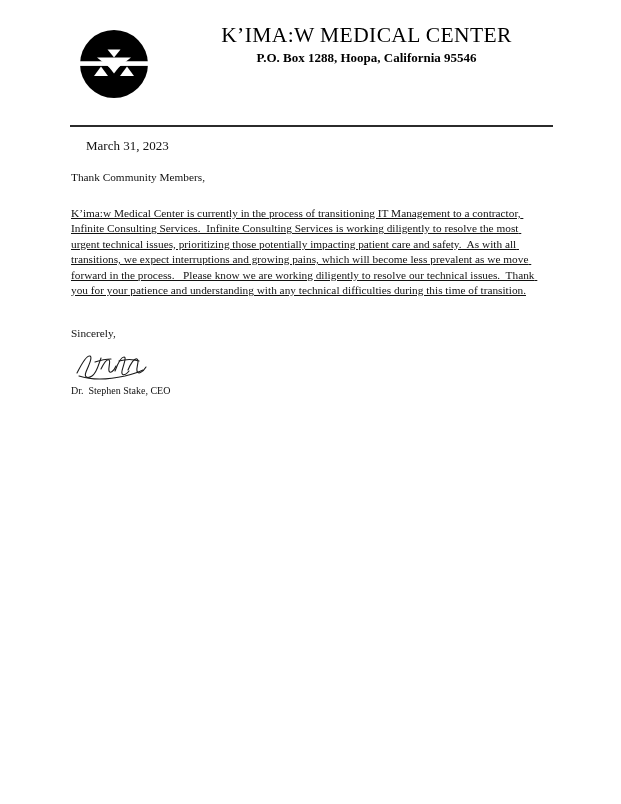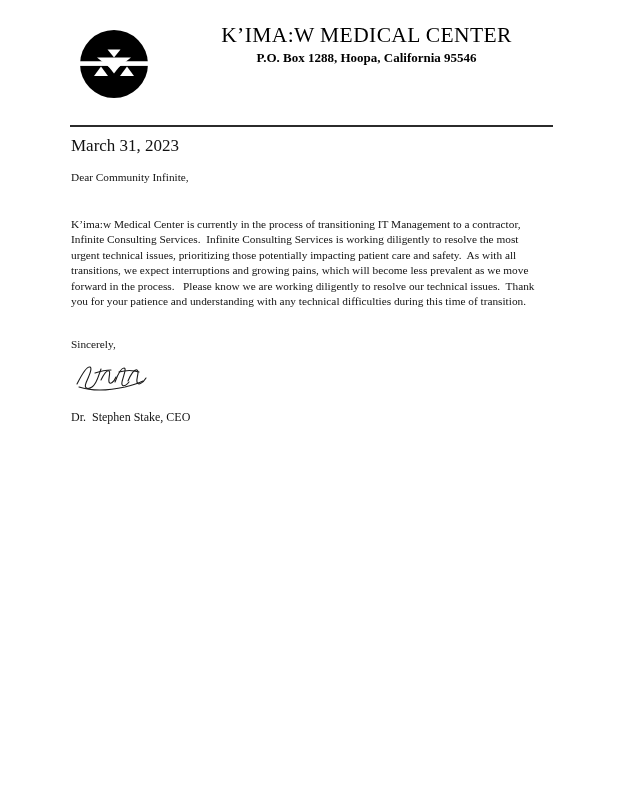--- a/index.html
+++ b/index.html
@@ -86,58 +86,60 @@
 
   
   .body-block {
     position: absolute;
     left: 71px;
     top: 138px;
     width: 470px;
   }
 
   .date-line {
-    font-size: 17px;
-    line-height: 15px;
-    color: #111111;
+    font-size: 13px;
+    line-height: 15px;
+    color: #111111;
+    margin-left: 15px;
   }
 
   .salutation {
     margin-top: 17px;
     font-size: 11.3px;
     line-height: 15px;
     color: #111111;
   }
 
   .paragraph {
-    margin-top: 32px;
+    margin-top: 21px;
     font-size: 11.3px;
     line-height: 15.4px;
     color: #111111;
     text-align: left;
     white-space: pre-wrap;
+    text-decoration: underline;
   }
 
   .closing {
     margin-top: 28px;
     font-size: 11.3px;
     line-height: 15px;
     color: #111111;
   }
 
   .signature {
     margin-top: 8px;
     margin-left: 2px;
     width: 80px;
     height: 34px;
   }
 
   .signer {
-    margin-top: 16px;
-    font-size: 12px;
+    margin-top: 0;
+    font-size: 10px;
     line-height: 15px;
     color: #111111;
     white-space: pre;
   }
 </style>
 </head>
 <body>
 
 <div class="page">
 
@@ -166,21 +168,21 @@
       <div class="org-title">K’IMA:W MEDICAL CENTER</div>
       <div class="contact-line first">P.O. Box 1288, Hoopa, California 95546</div>
     </div>
   </div>
 
 
   <div class="rule"></div>
 
   <div class="body-block">
     <div class="date-line">March 31, 2023</div>
-    <div class="salutation">Dear Community Infinite,</div>
+    <div class="salutation">Thank Community Members,</div>
     <div class="paragraph">K’ima:w Medical Center is currently in the process of transitioning IT Management to a contractor, Infinite Consulting Services.  Infinite Consulting Services is working diligently to resolve the most urgent technical issues, prioritizing those potentially impacting patient care and safety.  As with all transitions, we expect interruptions and growing pains, which will become less prevalent as we move forward in the process.   Please know we are working diligently to resolve our technical issues.  Thank you for your patience and understanding with any technical difficulties during this time of transition.</div>
     <div class="closing">Sincerely,</div>
 
     <div class="signature">
       <svg width="80" height="34" viewBox="0 0 80 34" aria-hidden="true">
         <g fill="none" stroke="#1a1a1a" stroke-width="1.1" stroke-linecap="round" stroke-linejoin="round">
           <path d="M4 24 C10 12, 14 6, 17 7 C20 8, 15 18, 13 23 C11 28, 14 30, 19 27 C24 24, 26 14, 28 9"></path>
           <path d="M22 13 C28 11, 33 10, 38 10"></path>
           <path d="M28 20 C31 14, 34 10, 36 11 C38 12, 35 19, 36 22 C37 25, 41 22, 43 17"></path>
           <path d="M42 22 C45 14, 48 8, 51 8 C54 8, 50 17, 49 22 C48 27, 52 27, 56 22"></path>

